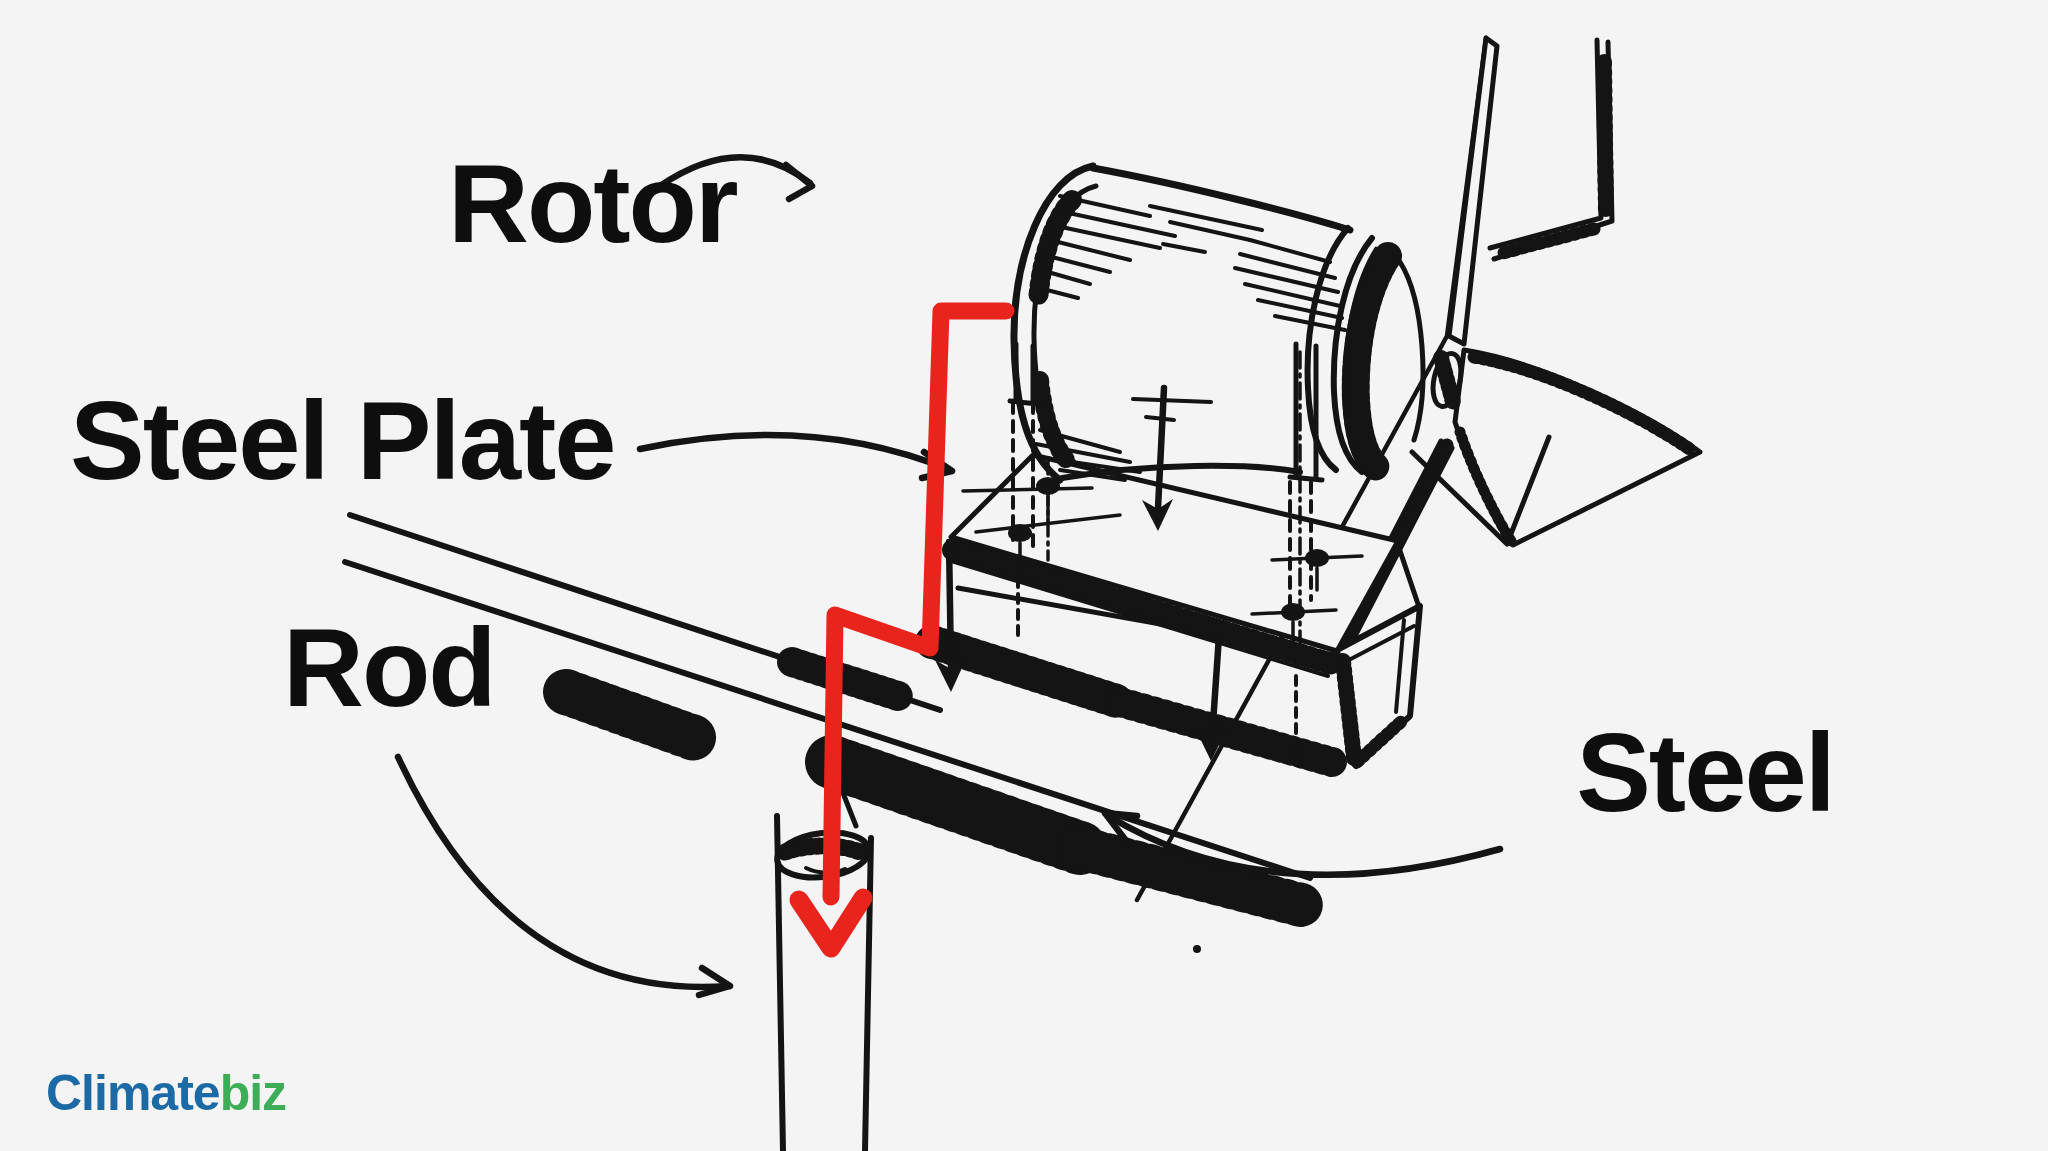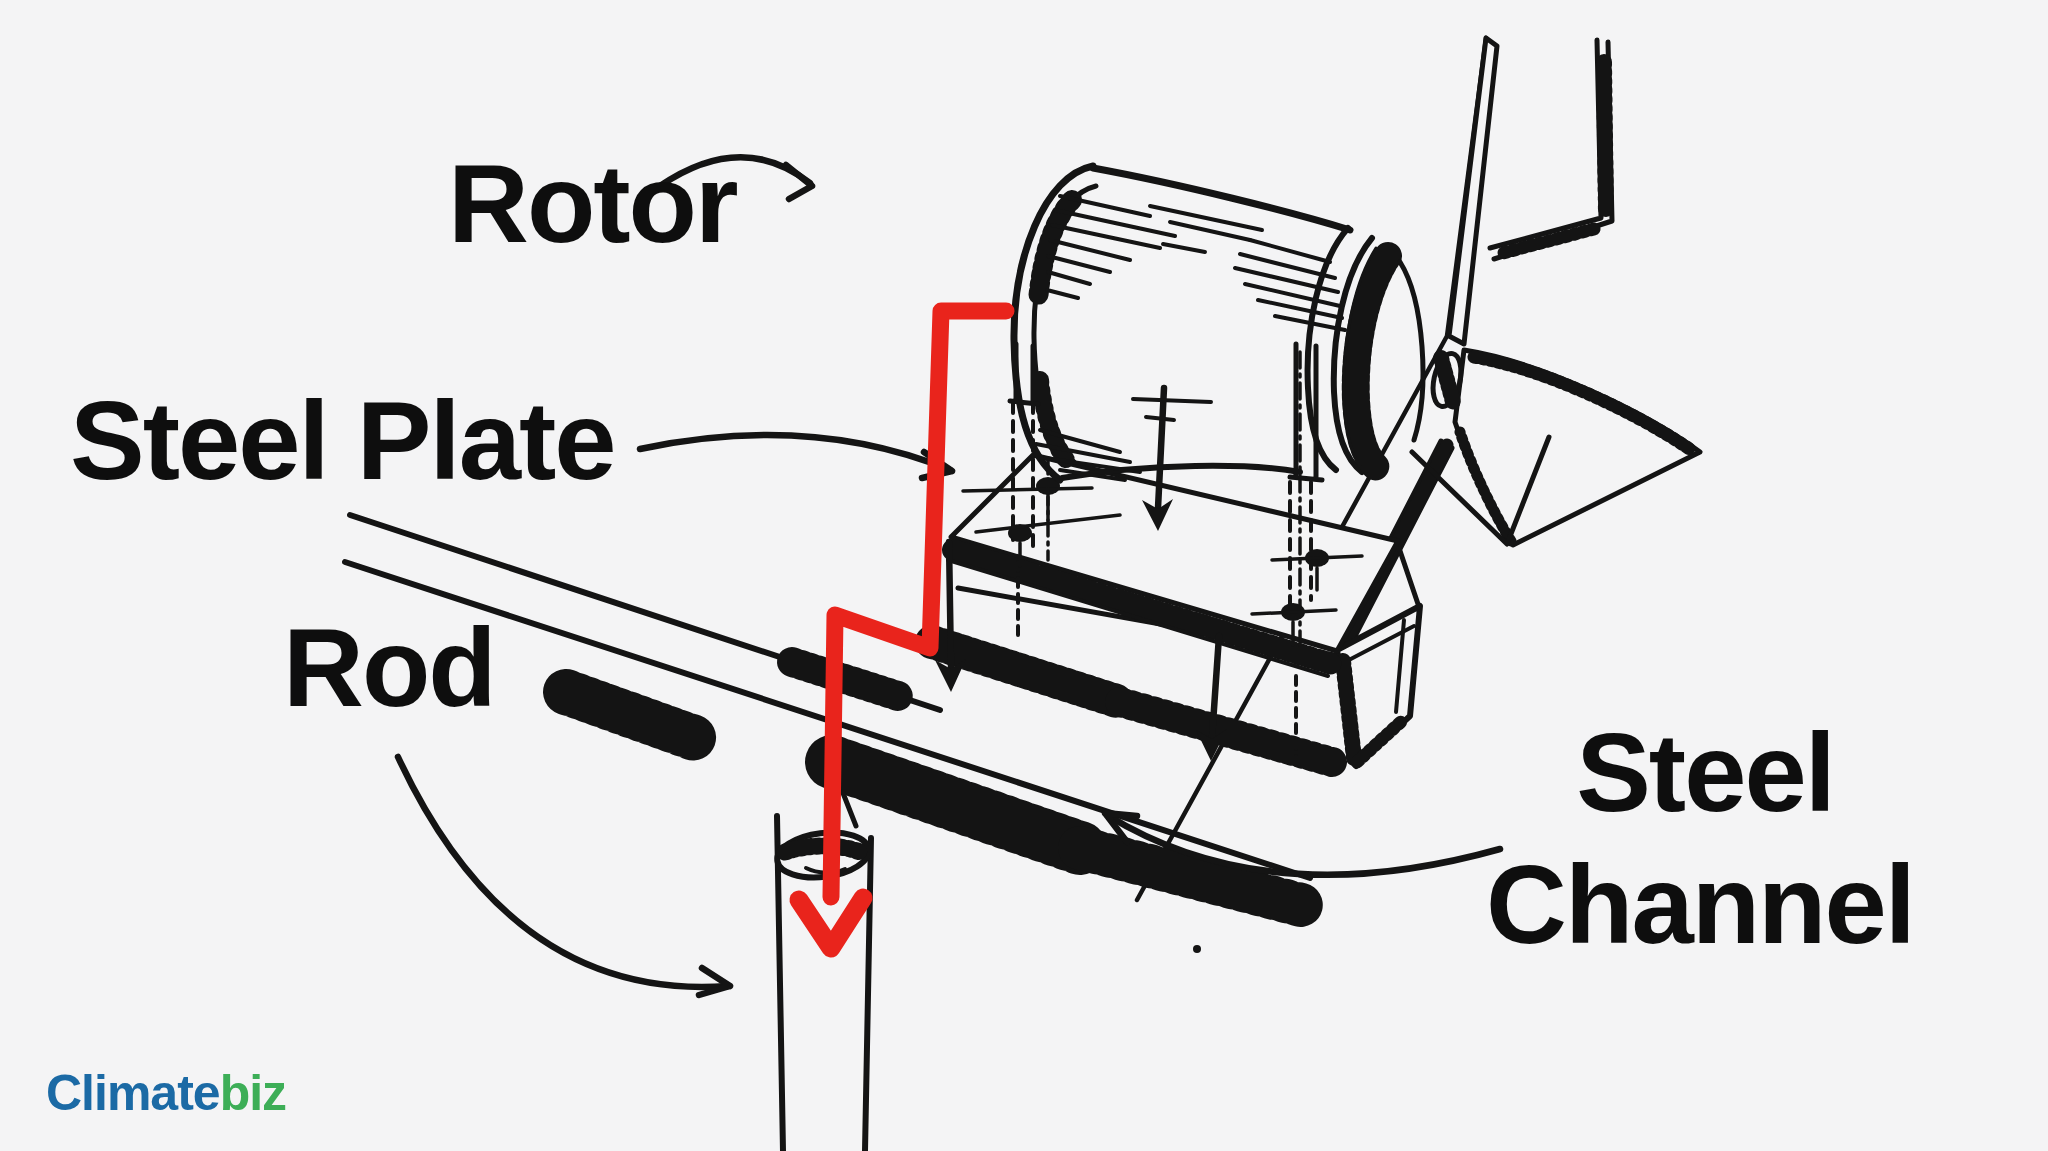--- a/index.html
+++ b/index.html
@@ -198,19 +198,18 @@
   </svg>
 
   <div class="label" style="left:70px;top:385px;">Steel Plate</div>
 
   <div class="label" style="left:448px;top:148px;">Rotor</div>
 
   <div class="label" style="left:283px;top:612px;text-align:center;">Rod</div>
 
   <div class="label label-center" style="left:1705px;top:717px;">Steel</div>
 
-  <div class="label label-center" style="left:1700px;top:849px;">Channel</div>
 
   <div id="logo">
     <span class="part1">Climate</span><span class="part2">biz</span>
   </div>
 
 </div>
 
 </body></html>

